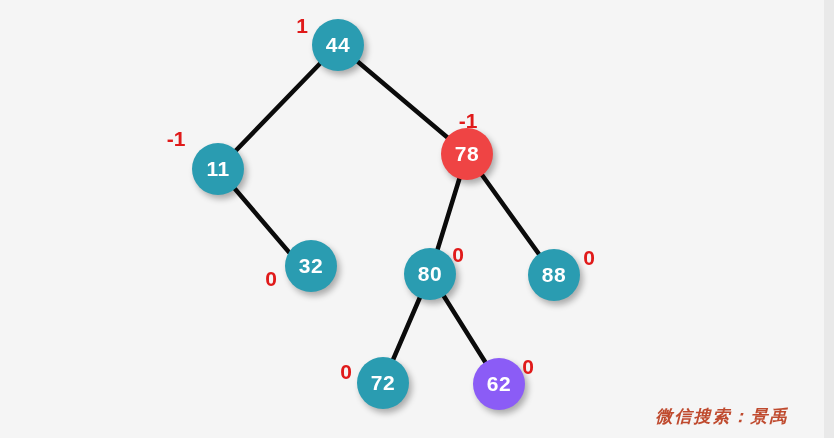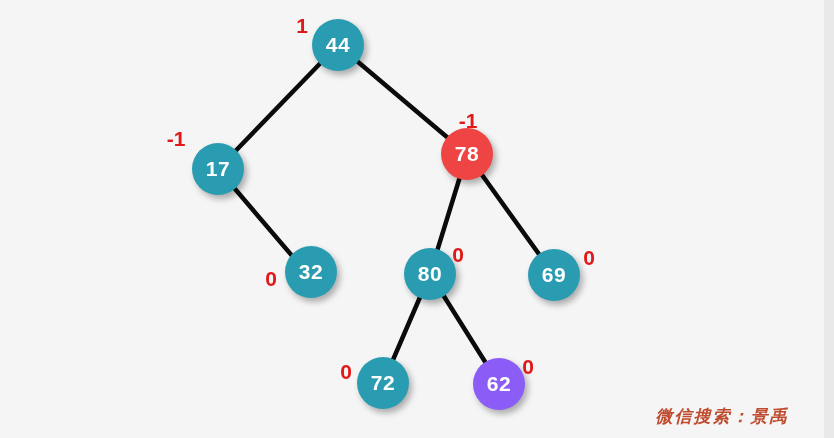--- a/index.html
+++ b/index.html
@@ -62,29 +62,29 @@
       <line x1="338" y1="45" x2="467" y2="154" stroke="#0b0b0b" stroke-width="4.5" stroke-linecap="round"></line>
       <line x1="218" y1="169" x2="311" y2="278" stroke="#0b0b0b" stroke-width="4.5" stroke-linecap="round"></line>
       <line x1="467" y1="154" x2="430" y2="274" stroke="#0b0b0b" stroke-width="4.5" stroke-linecap="round"></line>
       <line x1="467" y1="154" x2="554" y2="275" stroke="#0b0b0b" stroke-width="4.5" stroke-linecap="round"></line>
       <line x1="430" y1="274" x2="383" y2="383" stroke="#0b0b0b" stroke-width="4.5" stroke-linecap="round"></line>
       <line x1="430" y1="274" x2="499" y2="384" stroke="#0b0b0b" stroke-width="4.5" stroke-linecap="round"></line>
     </svg>
   <div id="nodes-layer">
       <div class="tree-node" style="left: 338px; top: 45px; width: 52px; height: 52px; background: rgb(42, 156, 177); color: rgb(255, 255, 255);">44</div>
       <div class="bf-label" style="left: 302px; top: 26px; color: rgb(224, 26, 26);">1</div>
-      <div class="tree-node" style="left: 218px; top: 169px; width: 52px; height: 52px; background: rgb(42, 156, 177); color: rgb(255, 255, 255);">17</div>
+      <div class="tree-node" style="left: 218px; top: 169px; width: 52px; height: 52px; background: rgb(42, 156, 177); color: rgb(255, 255, 255);">11</div>
       <div class="bf-label" style="left: 176px; top: 139px; color: rgb(224, 26, 26);">-1</div>
       <div class="tree-node" style="left: 467px; top: 154px; width: 52px; height: 52px; background: #ef4444; color: rgb(255, 255, 255);">78</div>
       <div class="bf-label" style="left: 468px; top: 121px; color: rgb(224, 26, 26);">-1</div>
-      <div class="tree-node" style="left: 311px; top: 272px; width: 52px; height: 52px; background: rgb(42, 156, 177); color: rgb(255, 255, 255);">32</div>
+      <div class="tree-node" style="left: 311px; top: 266px; width: 52px; height: 52px; background: rgb(42, 156, 177); color: rgb(255, 255, 255);">32</div>
       <div class="bf-label" style="left: 271px; top: 279px; color: rgb(224, 26, 26);">0</div>
       <div class="tree-node" style="left: 430px; top: 274px; width: 52px; height: 52px; background: rgb(42, 156, 177); color: rgb(255, 255, 255);">80</div>
       <div class="bf-label" style="left: 458px; top: 255px; color: rgb(224, 26, 26);">0</div>
-      <div class="tree-node" style="left: 554px; top: 275px; width: 52px; height: 52px; background: rgb(42, 156, 177); color: rgb(255, 255, 255);">69</div>
+      <div class="tree-node" style="left: 554px; top: 275px; width: 52px; height: 52px; background: rgb(42, 156, 177); color: rgb(255, 255, 255);">88</div>
       <div class="bf-label" style="left: 589px; top: 258px; color: rgb(224, 26, 26);">0</div>
       <div class="tree-node" style="left: 383px; top: 383px; width: 52px; height: 52px; background: rgb(42, 156, 177); color: rgb(255, 255, 255);">72</div>
       <div class="bf-label" style="left: 346px; top: 372px; color: rgb(224, 26, 26);">0</div>
       <div class="tree-node" style="left: 499px; top: 384px; width: 52px; height: 52px; background: #8b5cf6; color: rgb(255, 255, 255);">62</div>
       <div class="bf-label" style="left: 528px; top: 367px; color: rgb(224, 26, 26);">0</div>
     </div>
   <div class="watermark" style="color: rgb(191, 74, 46); left: 722px; top: 416px;">微信搜索：景禹</div>
 </div>
 
 </body></html>

